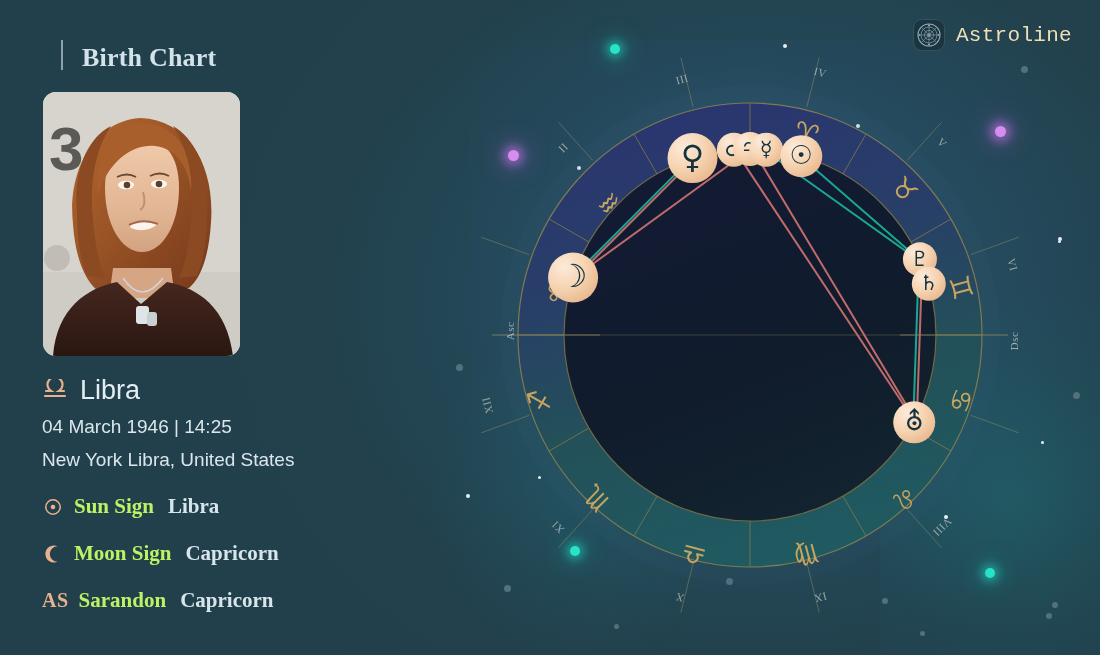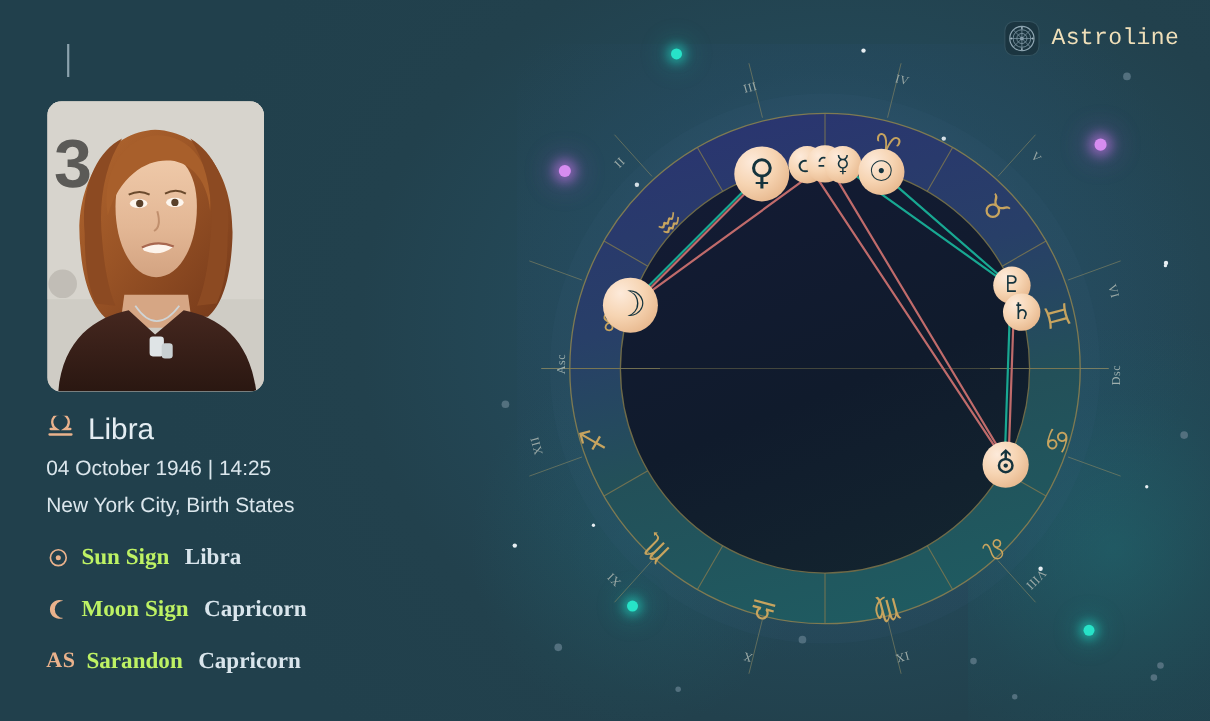--- a/index.html
+++ b/index.html
@@ -152,20 +152,21 @@
   <div class="star dim" style="left:726px;top:578px;width:7px;height:7px;"></div>
   <div class="star dim" style="left:882px;top:598px;width:6px;height:6px;"></div>
   <div class="star dim" style="left:1052px;top:602px;width:6px;height:6px;"></div>
   <div class="star dim" style="left:1046px;top:613px;width:6px;height:6px;"></div>
   <div class="star dim" style="left:920px;top:631px;width:5px;height:5px;"></div>
   <div class="star dim" style="left:614px;top:624px;width:5px;height:5px;"></div>
 </div>
 
 <div id="title-row">
   <span class="title-sep"></span>
+  <span id="chart-kind">Birth Chart</span>
 </div>
 
 <div id="brand">
   <div id="brand-badge">
     <svg width="26" height="26" viewBox="0 0 26 26" aria-hidden="true">
       <circle cx="13" cy="13" r="11" fill="none" stroke="#8fa6b2" stroke-width="1.1"></circle>
       <circle cx="13" cy="13" r="8" fill="none" stroke="#7e97a4" stroke-width=".8"></circle>
       <circle cx="13" cy="13" r="4.6" fill="none" stroke="#7e97a4" stroke-width=".8"></circle>
       <circle cx="13" cy="13" r="1.7" fill="#9db3bf"></circle>
       <g stroke="#7e97a4" stroke-width=".7">
@@ -239,22 +240,22 @@
 <div id="sun-line">
   <span>
     <svg width="26" height="20" viewBox="0 0 26 20" aria-hidden="true">
       <path d="M3 17 H23" stroke="#eab28c" stroke-width="2.1" stroke-linecap="round"></path>
       <path d="M4 12 H9 A7.5 7.5 0 1 1 17 12 H22" stroke="#eab28c" stroke-width="2.1" fill="none" stroke-linecap="round"></path>
     </svg>
   </span>
   <span id="sun-sign-name">Libra</span>
 </div>
 
-<div id="birth-datetime">04 October 1946 | 14:25</div>
-<div id="birth-place">New York City, Birth States</div>
+<div id="birth-datetime">04 March 1946 | 14:25</div>
+<div id="birth-place">New York Libra, United States</div>
 
 <div class="fact-row" id="fact-sun">
   <span class="fact-icon">
     <svg width="18" height="18" viewBox="0 0 18 18" aria-hidden="true">
       <circle cx="9" cy="9" r="7.2" fill="none" stroke="#eab28c" stroke-width="1.5"></circle>
       <circle cx="9" cy="9" r="2.3" fill="#eab28c"></circle>
     </svg>
   </span>
   <span class="fact-label">Sun Sign</span>
   <span class="fact-value">Libra</span>

